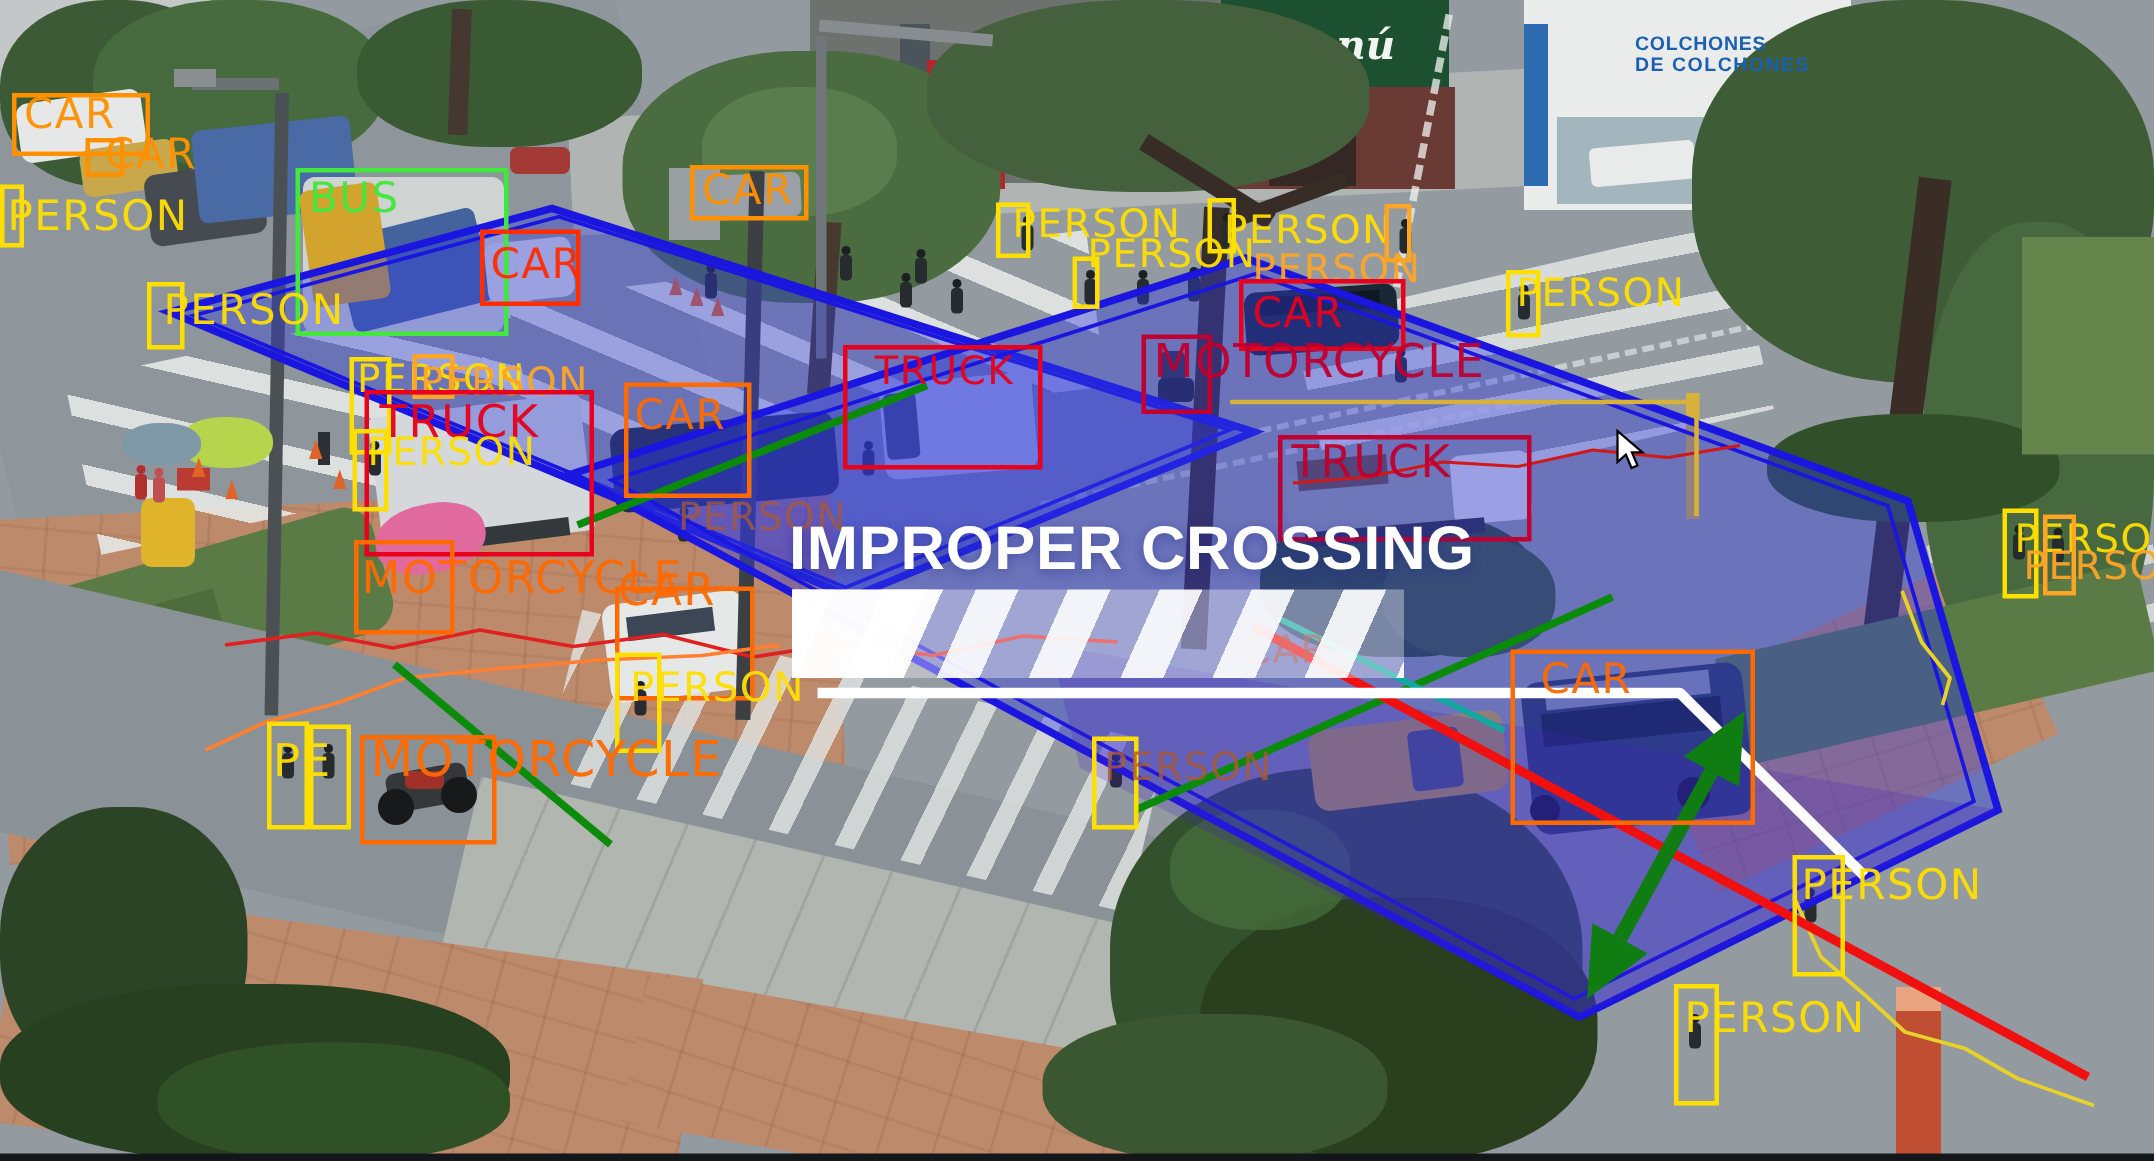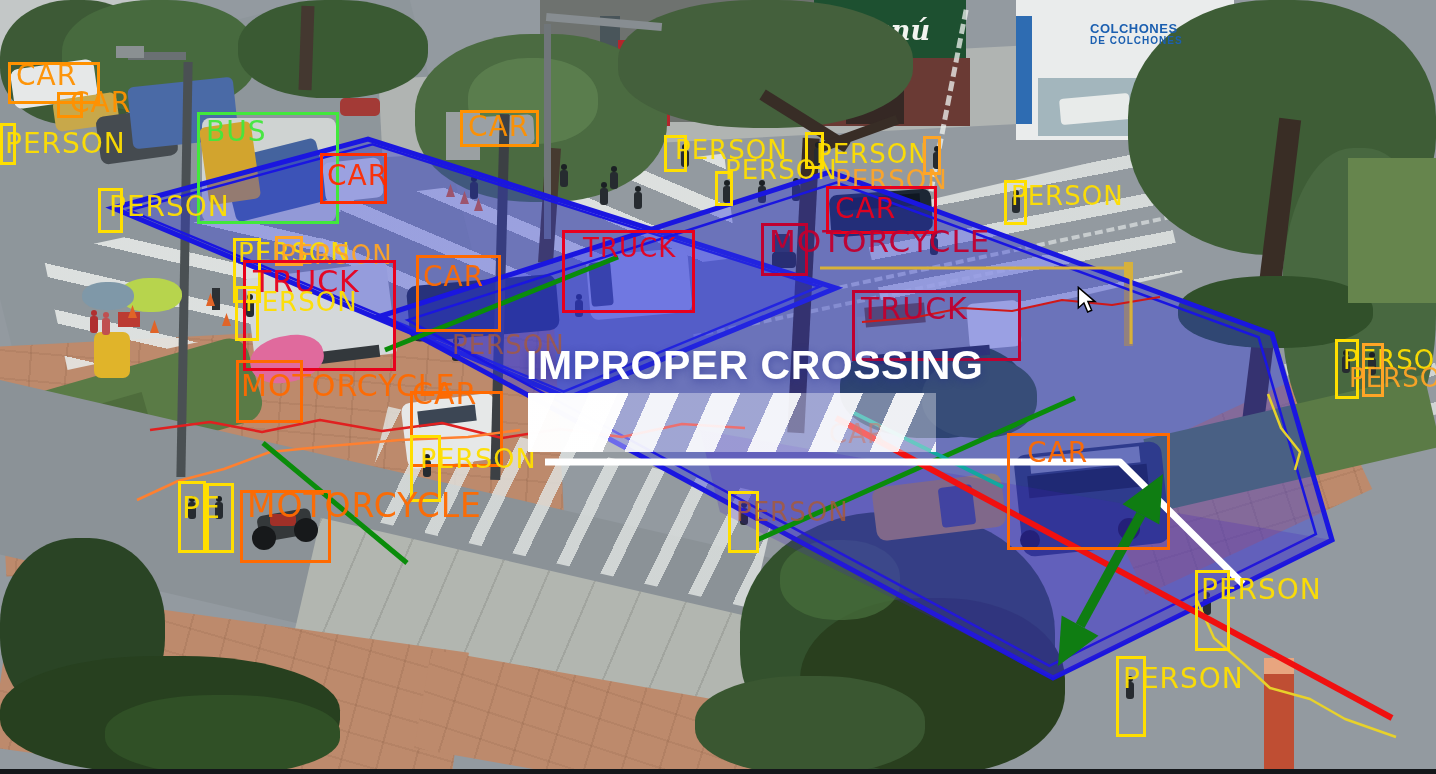--- a/index.html
+++ b/index.html
@@ -29,21 +29,21 @@
        background:
         linear-gradient(114deg,rgba(255,255,255,.97) 0 92px,rgba(255,255,255,0) 92px),
         repeating-linear-gradient(114deg,rgba(255,255,255,.92) 0 26px,rgba(255,255,255,.36) 26px 56px);}
   #cursor{position:absolute;z-index:40;}
   .sign-kanu{position:absolute;left:814px;top:0;width:152px;height:60px;background:#1d5030;
        color:#f2f4ef;display:flex;align-items:center;justify-content:center;
        font-family:"DejaVu Serif",serif;font-weight:700;font-style:italic;font-size:27px;}
   .sign-am{position:absolute;left:1090px;top:22px;color:#1b5fb0;z-index:3;
        font-family:"Liberation Sans",sans-serif;line-height:1.05;}
   .sign-am .l1{font-size:13px;font-weight:700;letter-spacing:.5px;}
-  .sign-am .l2{font-size:10px;font-weight:700;letter-spacing:1px;}
+  .sign-am .l2{font-size:13px;font-weight:700;letter-spacing:1px;}
 </style>
 </head>
 <body>
 
 <div id="stage">
 
   <div>
     <div class="abs" style="left:0;top:0;width:140px;height:70px;background:#c3c7c7;"></div>
     <div class="abs" style="left:-20px;top:30px;width:470px;height:320px;background:#8e969b;transform:rotate(-14deg);"></div>
     <div class="abs" style="left:380px;top:62px;width:660px;height:78px;background:#b0b4b2;transform:rotate(-3deg);"></div>

